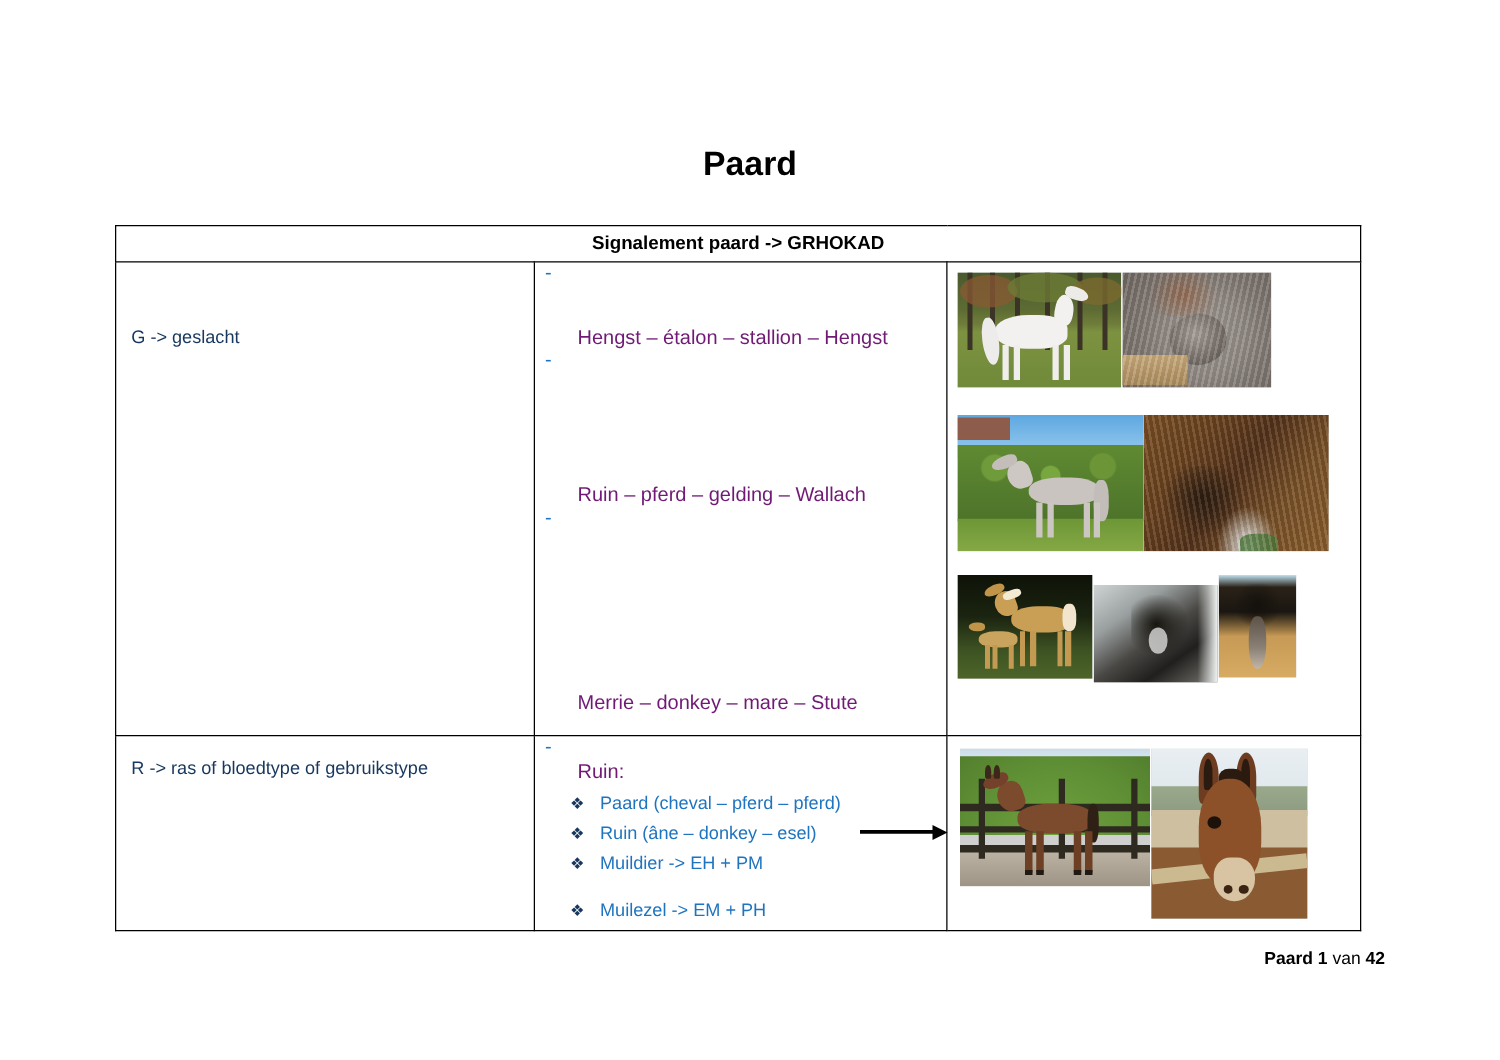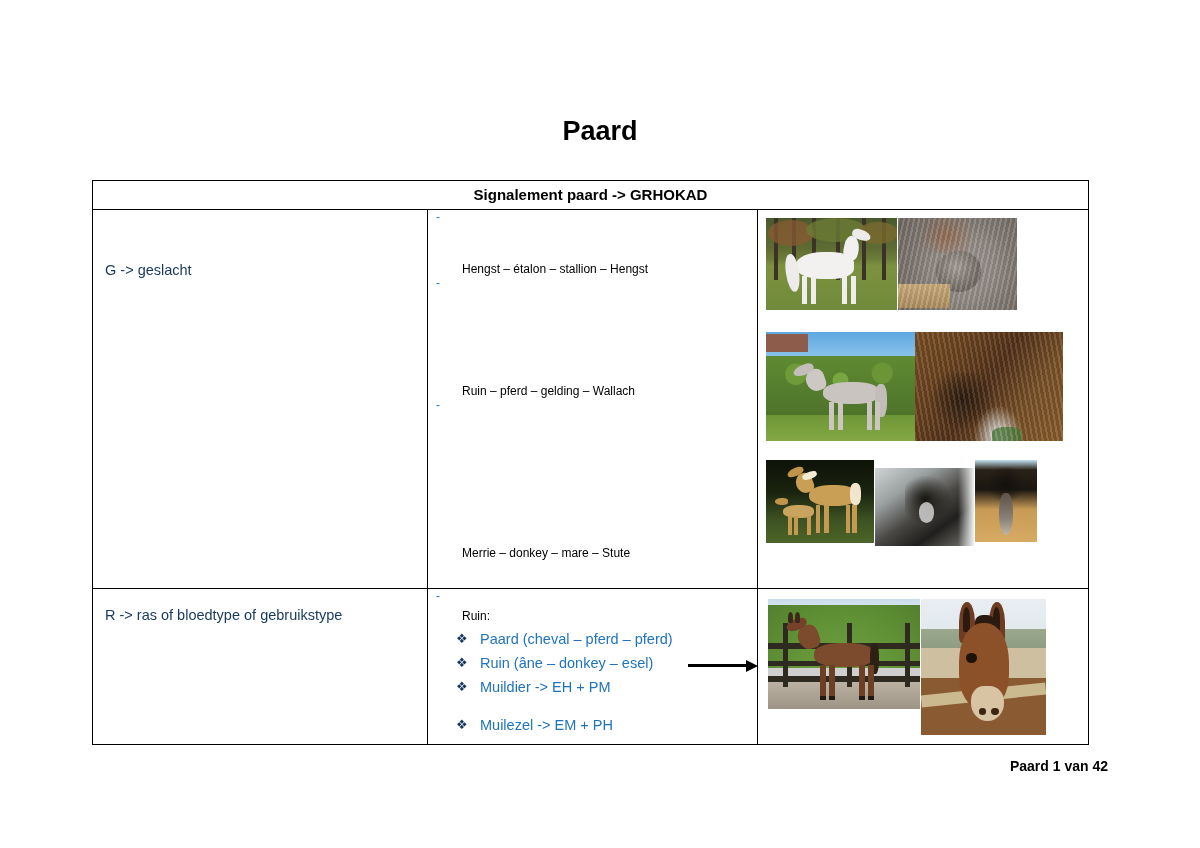--- a/index.html
+++ b/index.html
@@ -76,22 +76,22 @@
     font-size: 14.5px;
     color: #17375E;
     padding: 52px 0 0 12px;
   }
   .lbl.row2 { padding-top: 18px; }
 
   
   .listcol { padding: 0; position: relative; }
   .dash-item {
     position: relative;
-    color: #000000;
-    font-size: 12px;
+    color: #701a75;
+    font-size: 16px;
     padding-left: 34px;
   }
   .dash-item::before {
     content: "-";
     position: absolute;
     left: 8px;
     top: 0;
     color: #1F74BF;
   }
   .r1-a { padding-top: 52px; }
@@ -278,21 +278,21 @@
 
   
   .footer {
     position: absolute;
     right: 92px;
     top: 758px;
     font-size: 14px;
     color: #000;
   }
   .footer .b { font-weight: bold; }
-  .footer .n { font-weight: bold; }
+  .footer .n { font-weight: normal; }
 </style>
 </head>
 <body>
 
 <div class="page">
 
   <div class="doc-subtitle">Paard</div>
 
   <table class="tbl">
     <colgroup>

